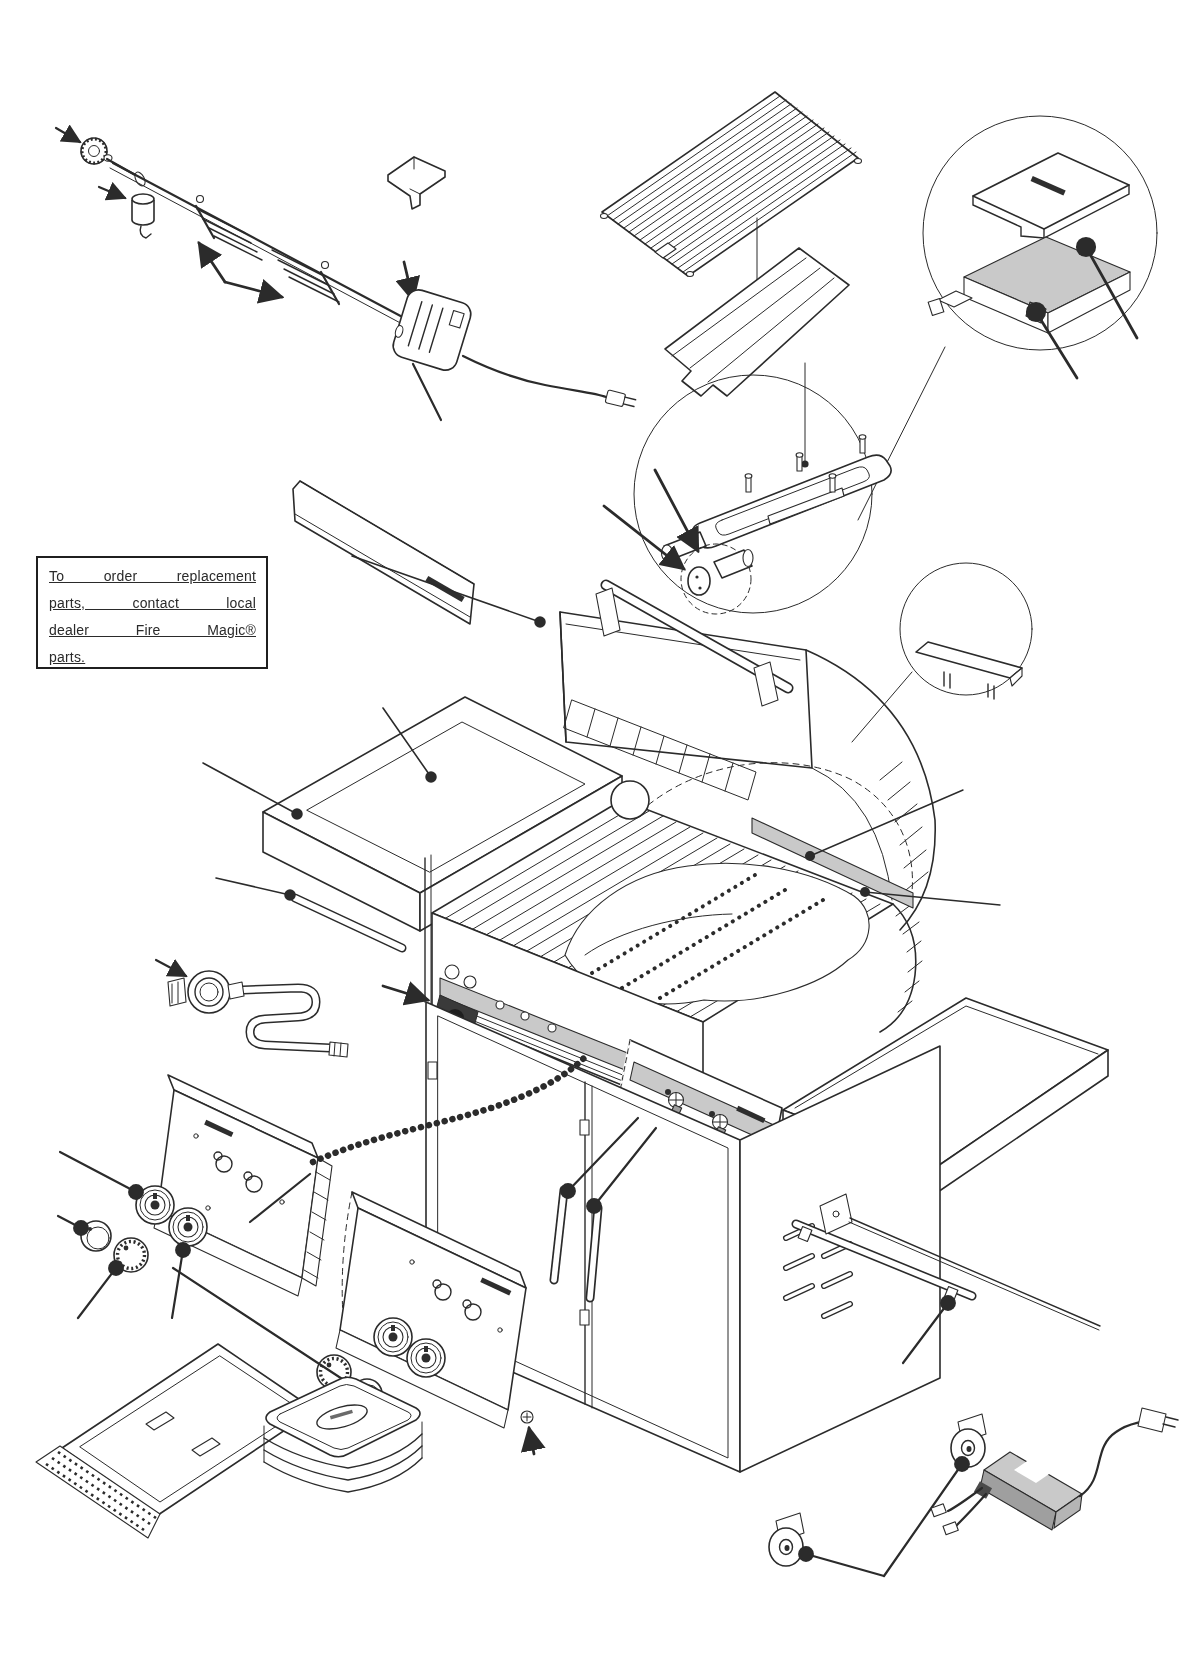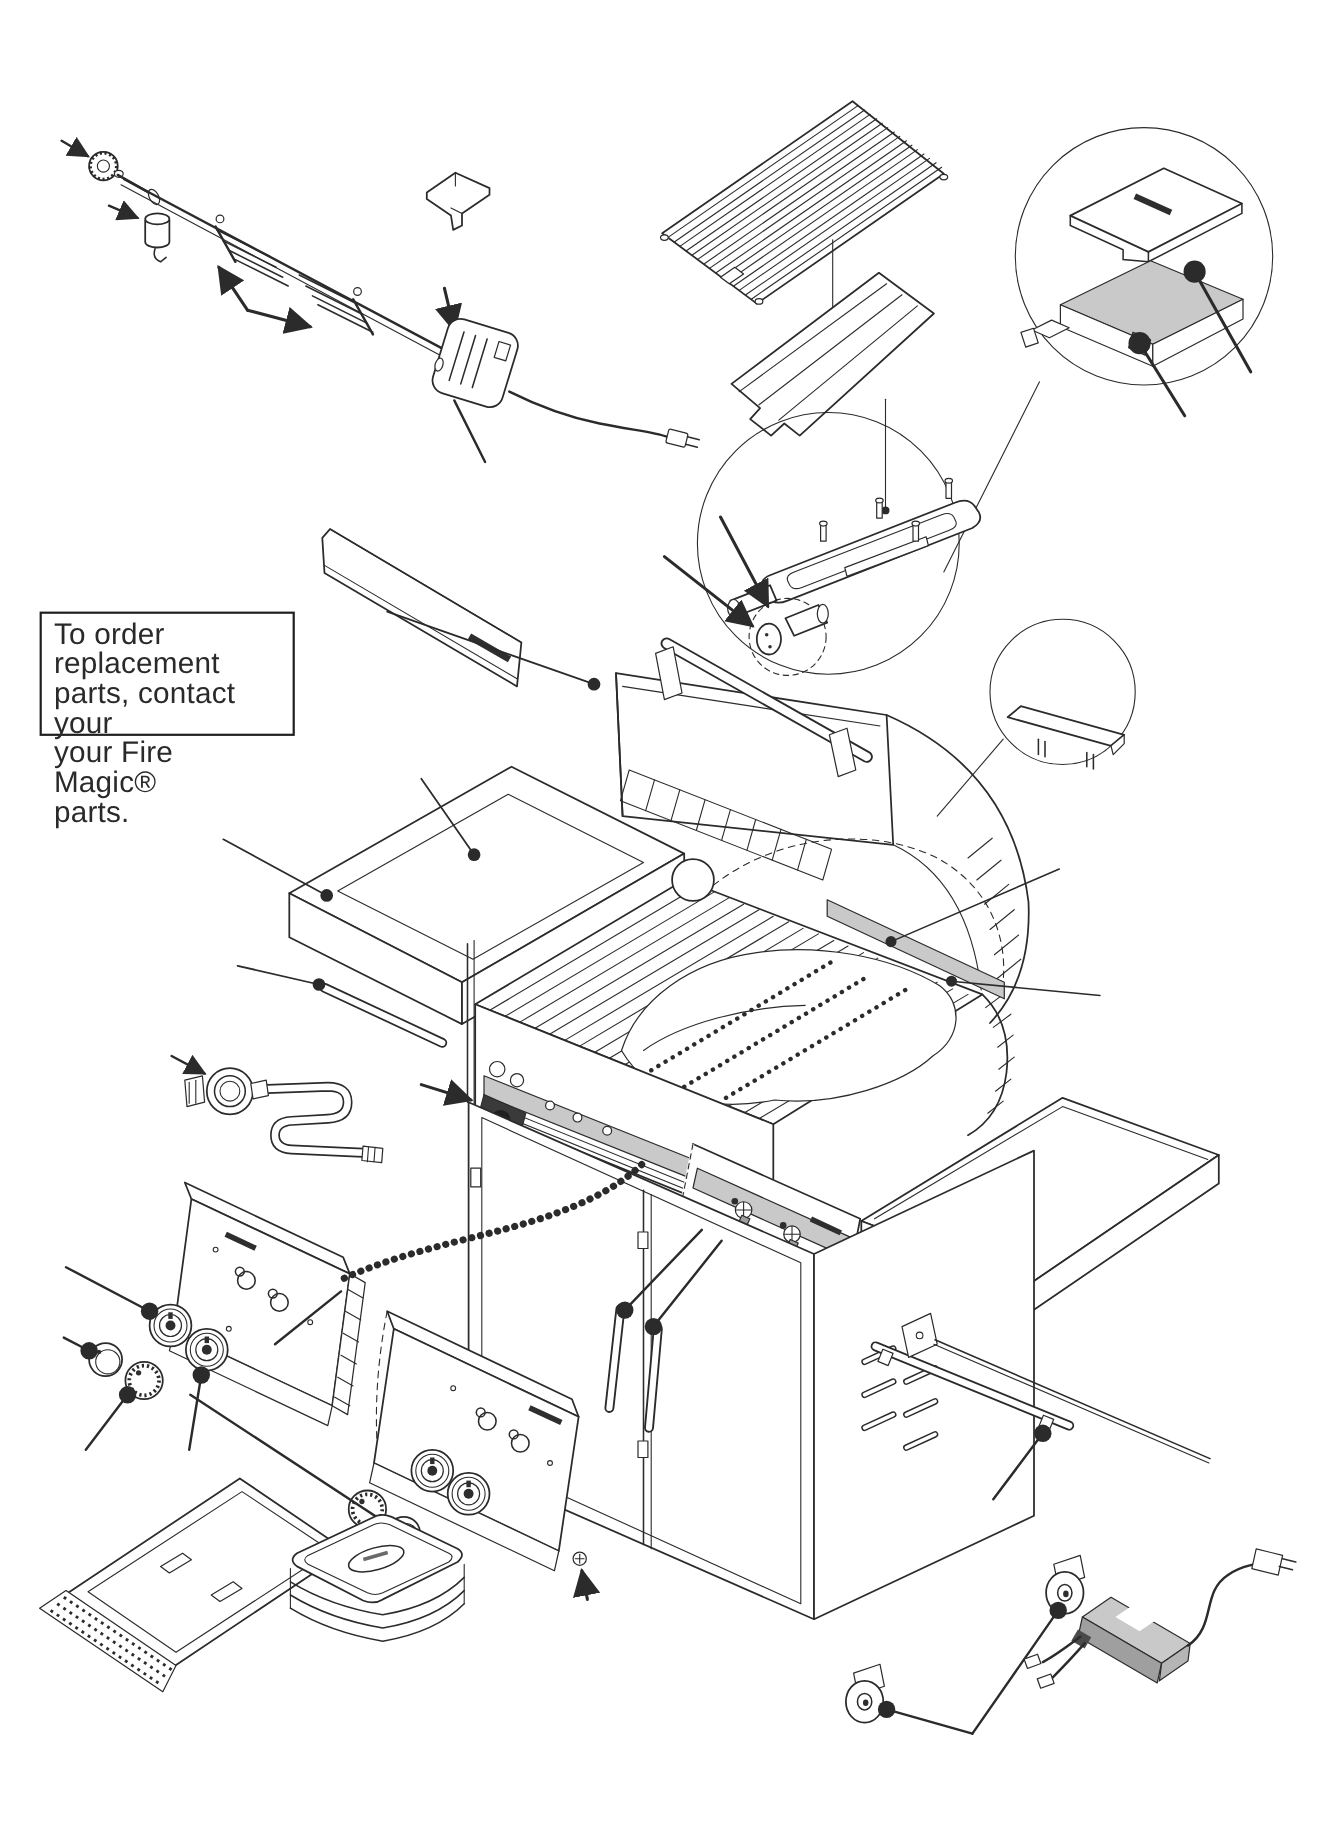--- a/index.html
+++ b/index.html
@@ -14,22 +14,22 @@
   .t3 {stroke:#2b2b2b;stroke-width:2.8;fill:none;stroke-linecap:round}
   .f  {fill:#ffffff;stroke:#2b2b2b;stroke-width:1.6;stroke-linejoin:round}
   .f1 {fill:#ffffff;stroke:#2b2b2b;stroke-width:1.1;stroke-linejoin:round}
   .g  {fill:#c9c9c9;stroke:#2b2b2b;stroke-width:1.1;stroke-linejoin:round}
   .g2 {fill:#9f9f9f;stroke:#2b2b2b;stroke-width:1.1;stroke-linejoin:round}
   .d  {fill:#2e2e2e;stroke:none}
   .dash{stroke-dasharray:6 5}
   .dash2{stroke-dasharray:5 4}
   
   .note-box{position:absolute;left:36px;top:556px;width:232px;height:113px;border:2px solid #1f1f1f;
-            padding:5px 10px 0 11px;box-sizing:border-box;color:#2a2a2a;font-size:27px;line-height:27px;
-            letter-spacing:.2px;background:#fff;}
+            padding:5px 10px 0 11px;box-sizing:border-box;color:#2a2a2a;font-size:14px;line-height:27px;
+            letter-spacing:.2px;background:#fff;text-decoration:underline;}
   .note-line{text-align-last:justify;}
   .note-line.last{text-align-last:left;}
 </style>
 </head>
 <body>
 
 <div class="page">
 
 <svg width="1200" height="1669" viewBox="0 0 1200 1669">
   <defs>
@@ -562,18 +562,18 @@
     <path d="M982,1488 C966,1500 958,1506 948,1511" class="t2"></path>
     <path d="M986,1494 C972,1510 962,1520 954,1528" class="t2"></path>
     <rect x="932" y="1506" width="13" height="9" transform="rotate(-20 938 1510)" class="f1"></rect>
     <rect x="944" y="1524" width="13" height="9" transform="rotate(-20 950 1528)" class="f1"></rect>
   </g>
 
 </svg>
 
 <div class="note-box">
   <div class="note-line">To order replacement</div>
-  <div class="note-line">parts, contact your</div>
-  <div class="note-line">your Fire Magic®</div>
+  <div class="note-line">parts, contact local</div>
+  <div class="note-line">dealer Fire Magic®</div>
   <div class="note-line last">parts.</div>
 </div>
 
 </div>
 
 </body></html>

